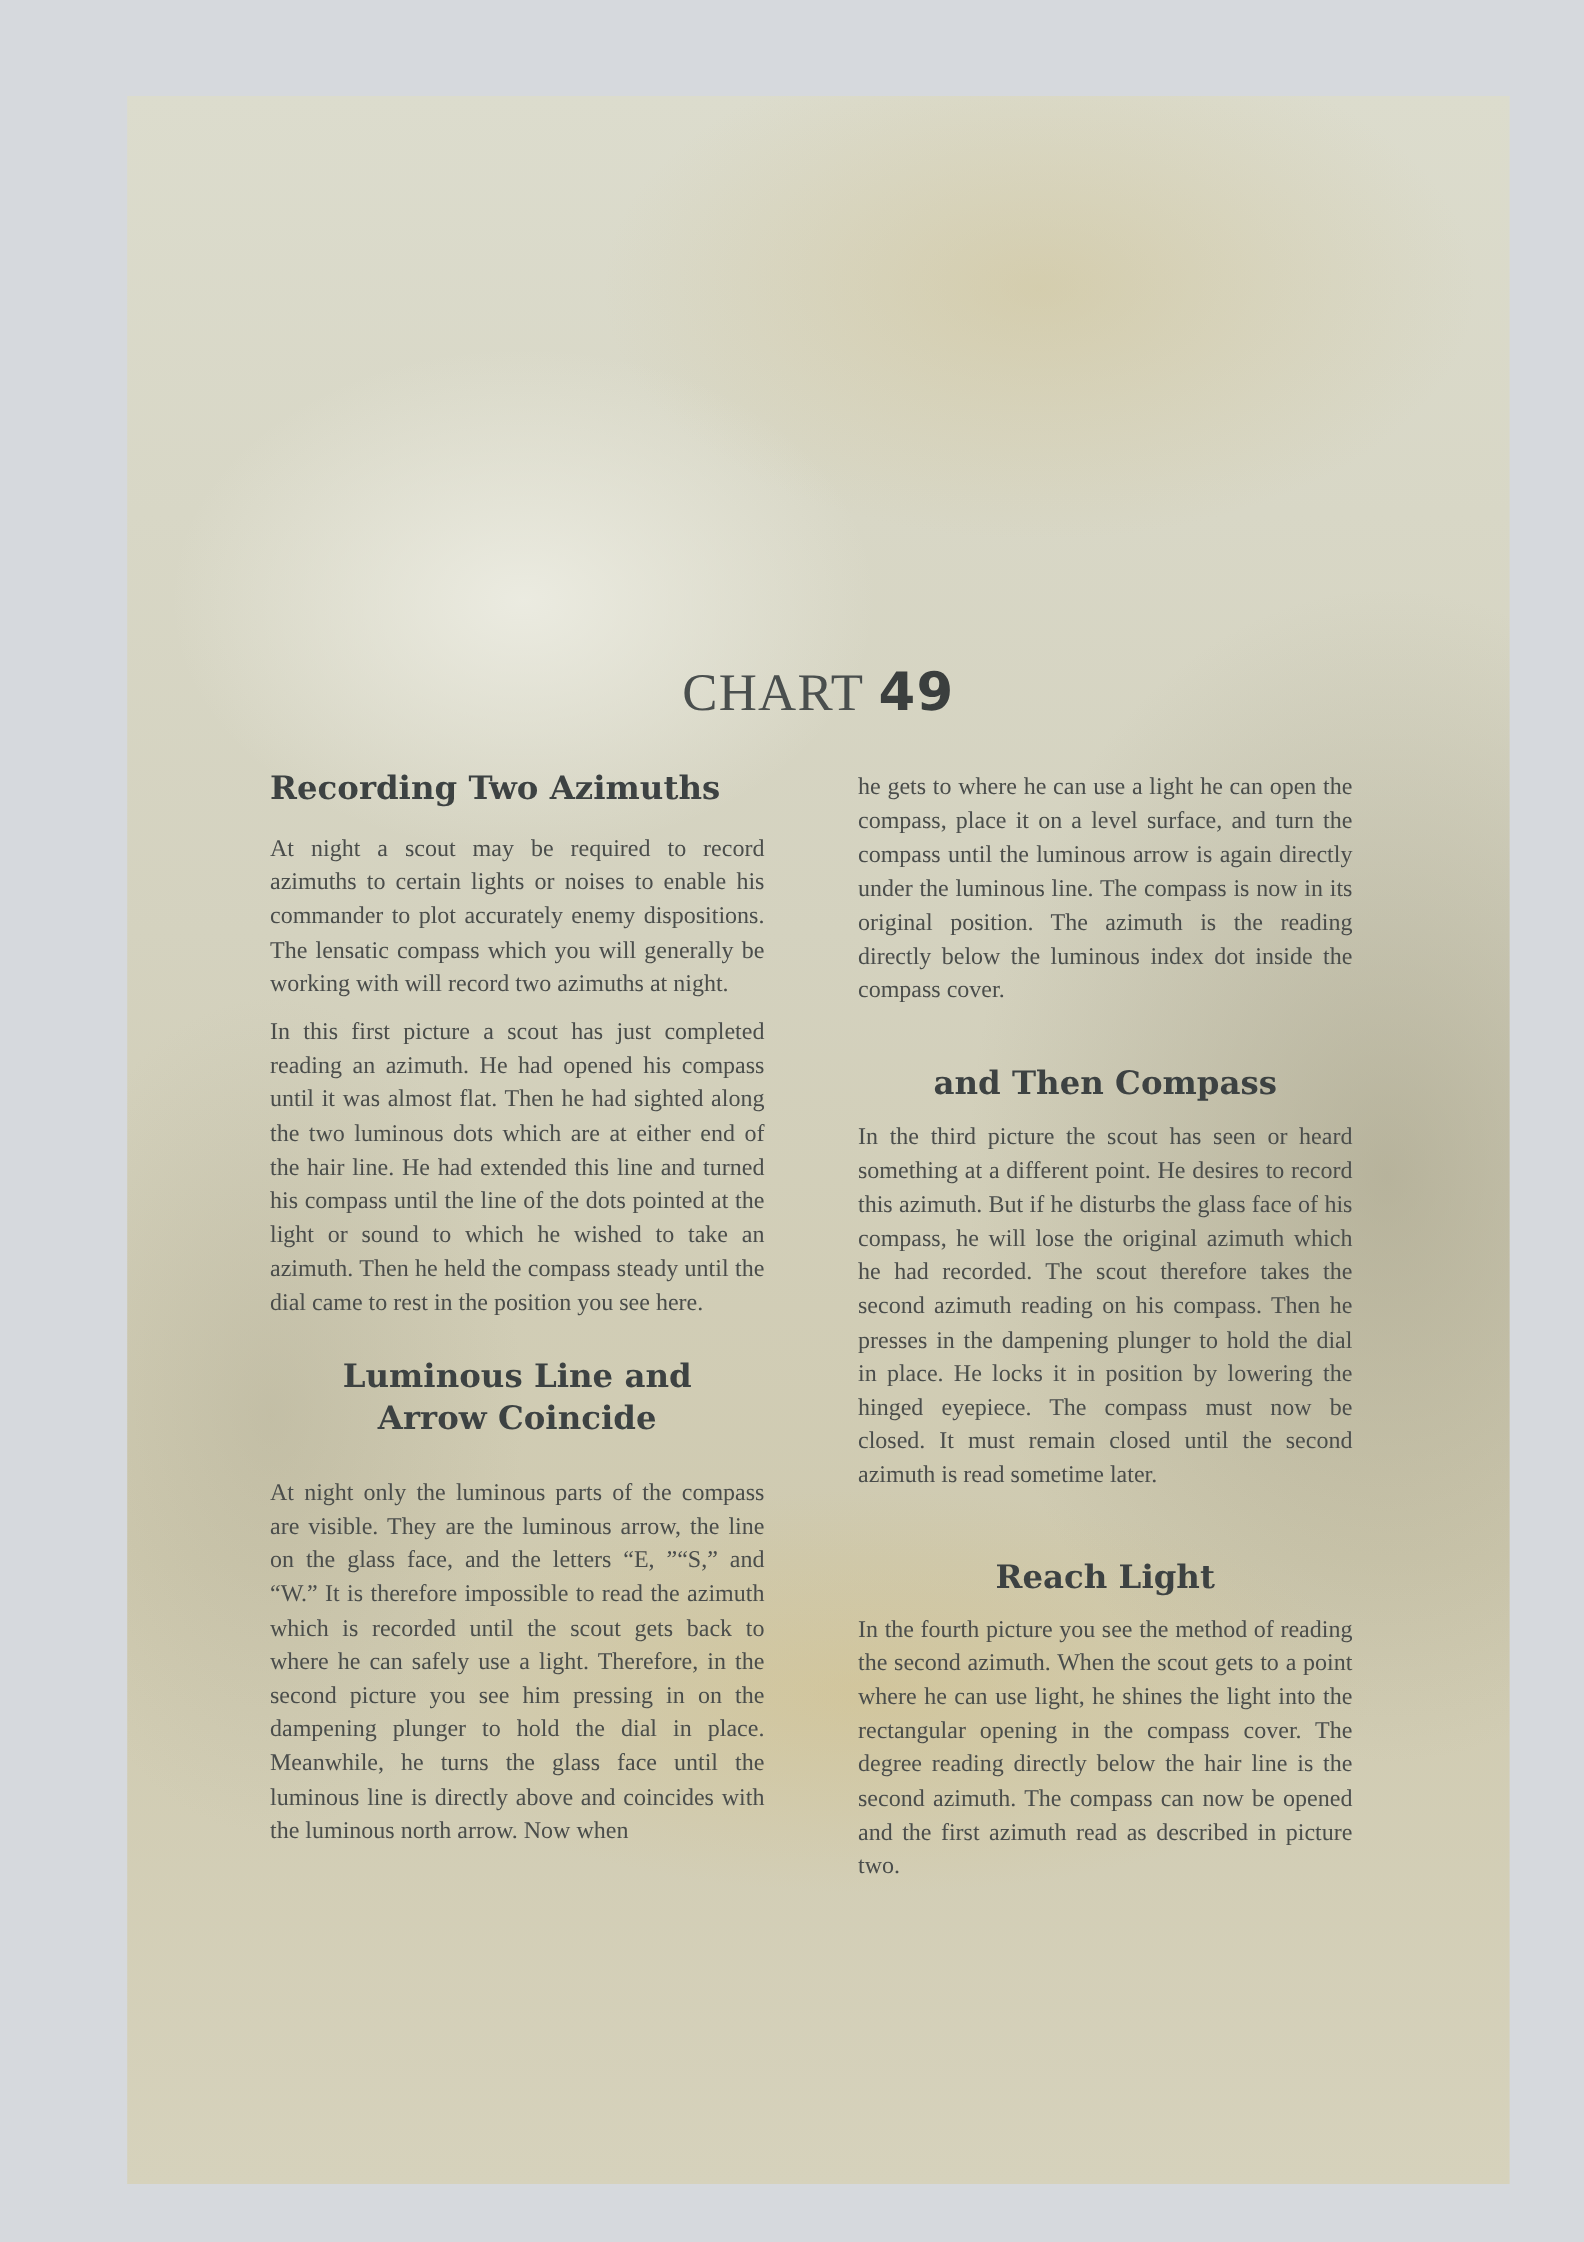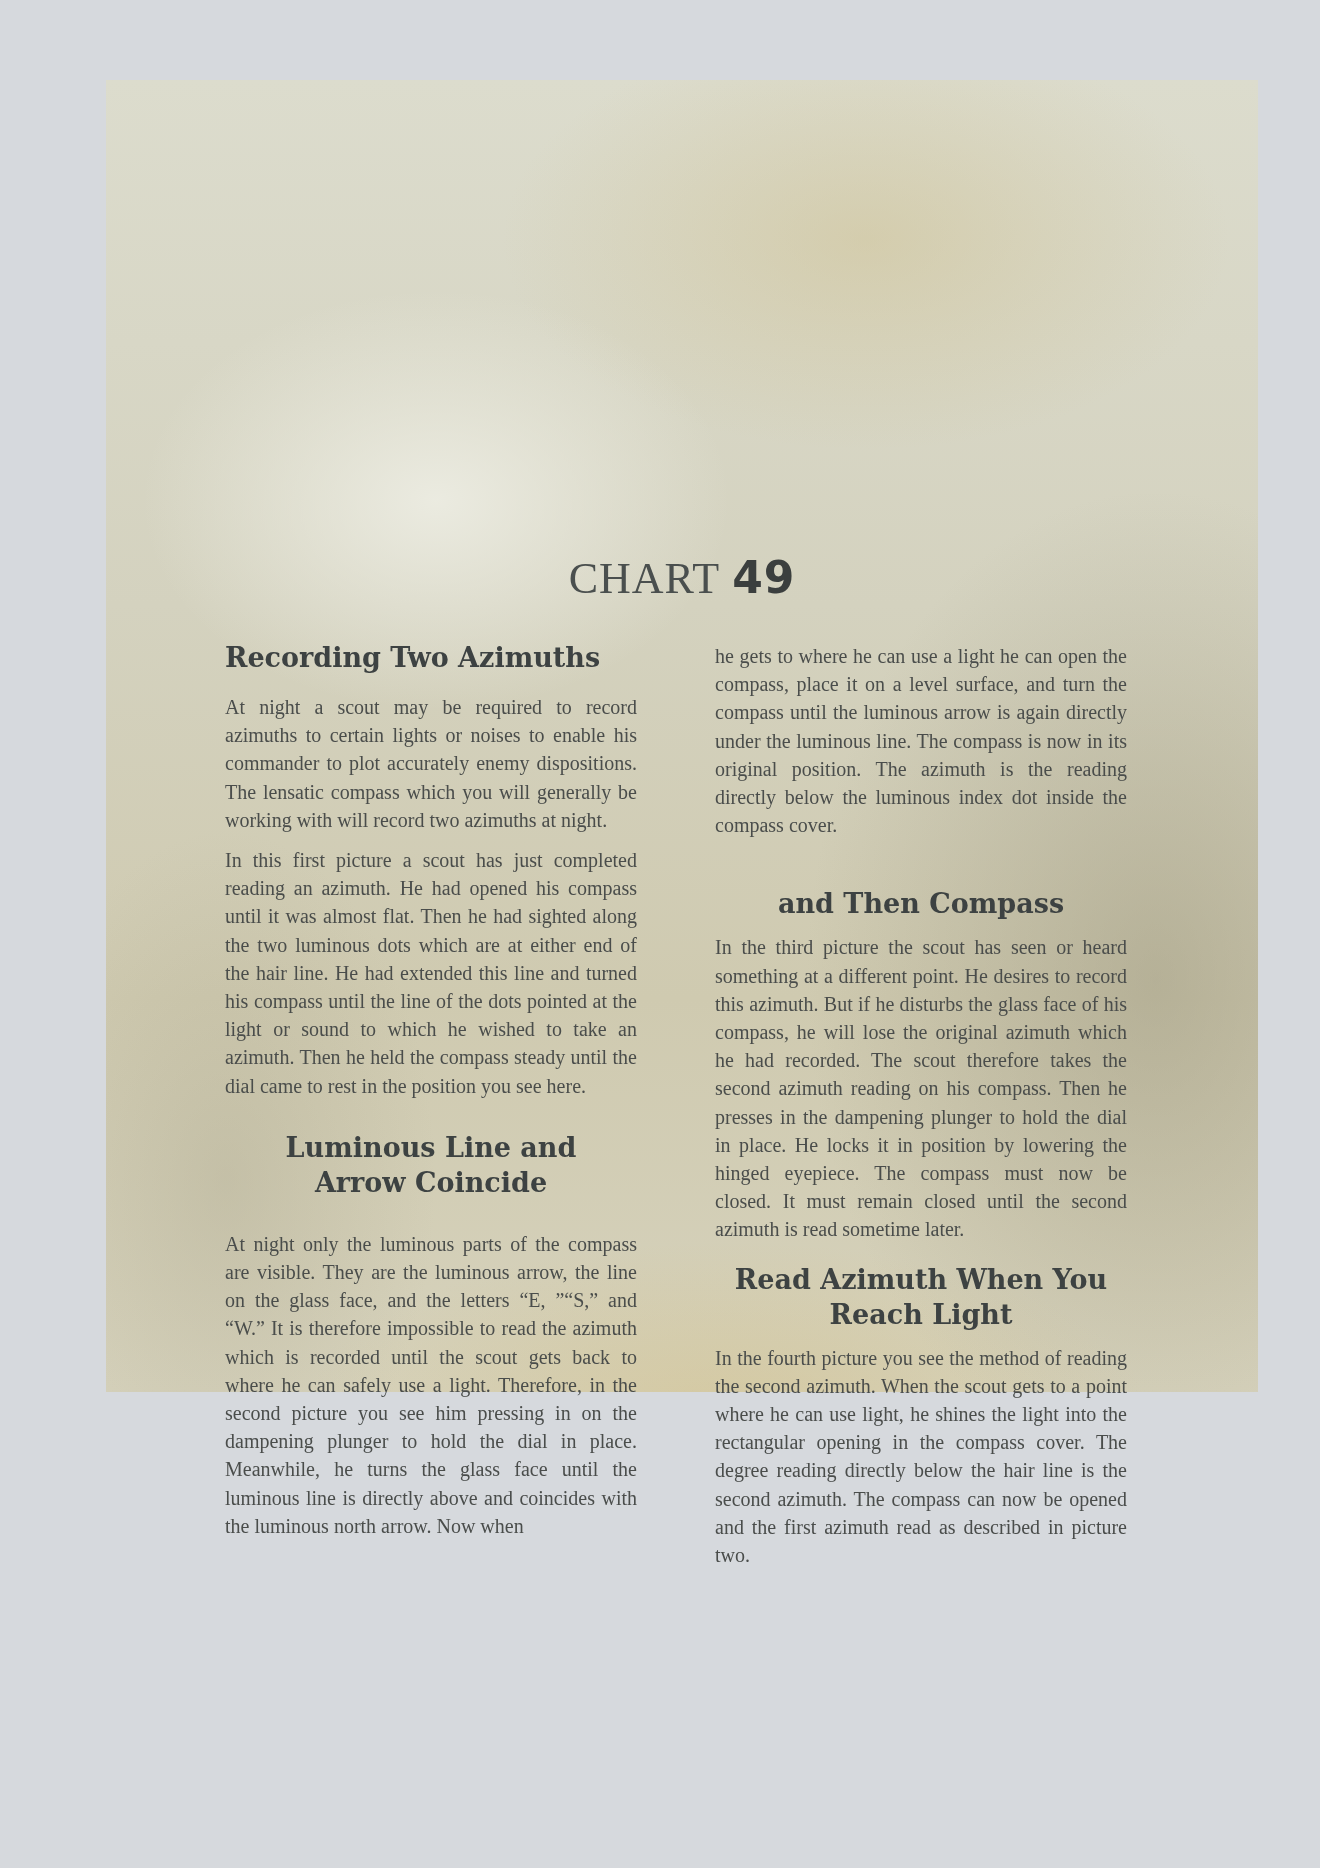--- a/index.html
+++ b/index.html
@@ -6,21 +6,21 @@
   body {
     width: 1320px; height: 1868px;
     background: #d6d9dd;
     position: relative;
     overflow: hidden;
     font-family: "Liberation Serif", "DejaVu Serif", serif;
   }
   .page {
     position: absolute;
     left: 106px; top: 80px;
-    width: 1152px; height: 1312px;
+    width: 1152px; height: 1740px;
     background:
       radial-gradient(ellipse 420px 300px at 330px 420px, rgba(236,236,226,0.95), rgba(236,236,226,0) 70%),
       radial-gradient(ellipse 500px 700px at 1050px 900px, rgba(150,145,120,0.45), rgba(150,145,120,0) 70%),
       radial-gradient(ellipse 600px 240px at 620px 1330px, rgba(210,190,130,0.45), rgba(210,190,130,0) 70%),
       radial-gradient(ellipse 520px 300px at 760px 160px, rgba(205,190,140,0.45), rgba(205,190,140,0) 70%),
       radial-gradient(ellipse 300px 500px at 120px 1100px, rgba(170,165,140,0.35), rgba(170,165,140,0) 70%),
       linear-gradient(180deg, #dcdccd 0%, #d4d2bf 40%, #cfcab0 70%, #d6d2bc 100%);
     color: #3e4240;
   }
   .title {
@@ -91,20 +91,20 @@
     <p>he gets to where he can use a light he can open the compass, place it on a level surface, and turn the compass until the luminous arrow is again directly under the luminous line. The compass is now in its original position. The azimuth is the reading directly below the luminous index dot inside the compass cover.</p>
     <div class="gap-m"></div>
     <h2>
       <br>
       <span>and Then Compass</span>
     </h2>
     <div class="gap-m"></div>
     <p>In the third picture the scout has seen or heard something at a different point. He desires to record this azimuth. But if he disturbs the glass face of his compass, he will lose the original azimuth which he had recorded. The scout therefore takes the second azimuth reading on his compass. Then he presses in the dampening plunger to hold the dial in place. He locks it in position by lowering the hinged eyepiece. The compass must now be closed. It must remain closed until the second azimuth is read sometime later.</p>
     <div class="gap-s"></div>
     <h2>
-      <span>Read Azimuth When You</span><br>
+      <br>
       <span>Reach Light</span>
     </h2>
     <div class="gap-m"></div>
     <p>In the fourth picture you see the method of reading the second azimuth. When the scout gets to a point where he can use light, he shines the light into the rectangular opening in the compass cover. The degree reading directly below the hair line is the second azimuth. The compass can now be opened and the first azimuth read as described in picture two.</p>
   </div>
 
 </div>
 
 </body></html>

